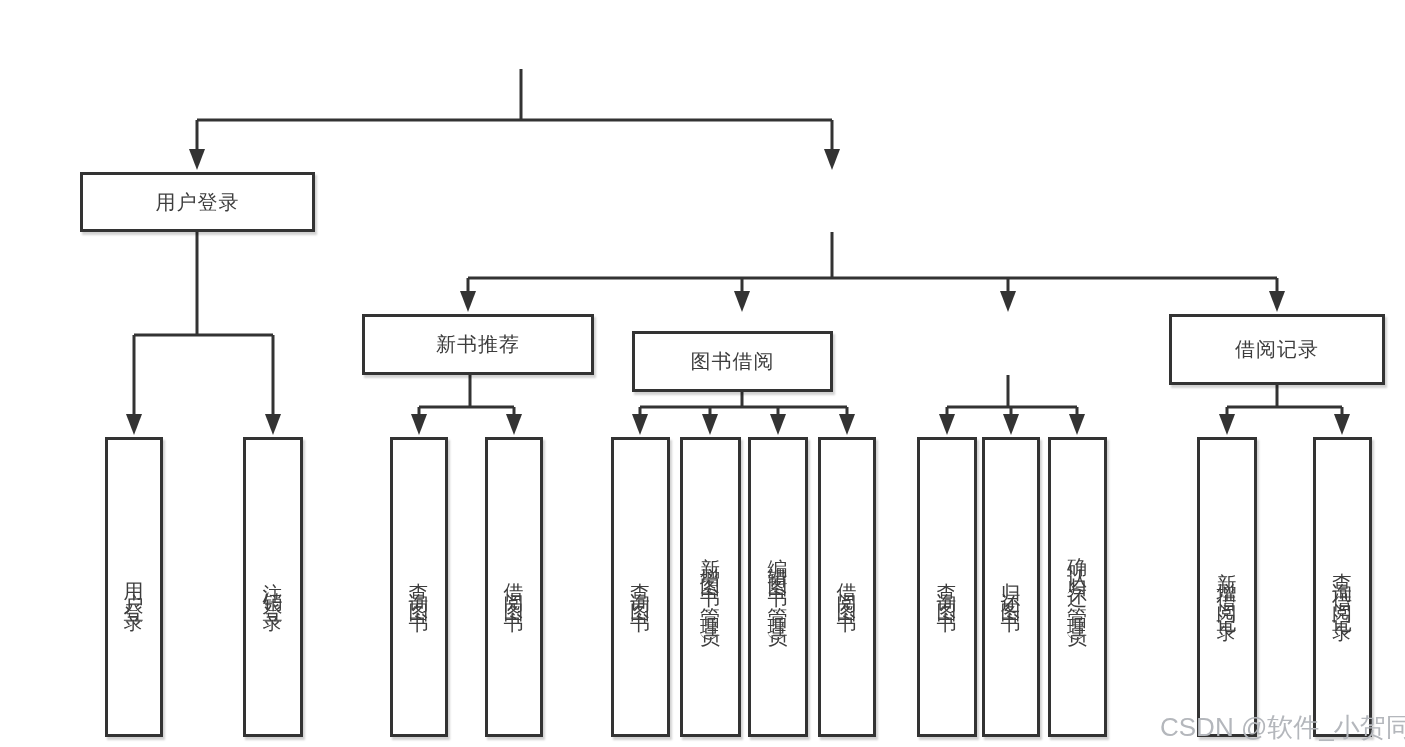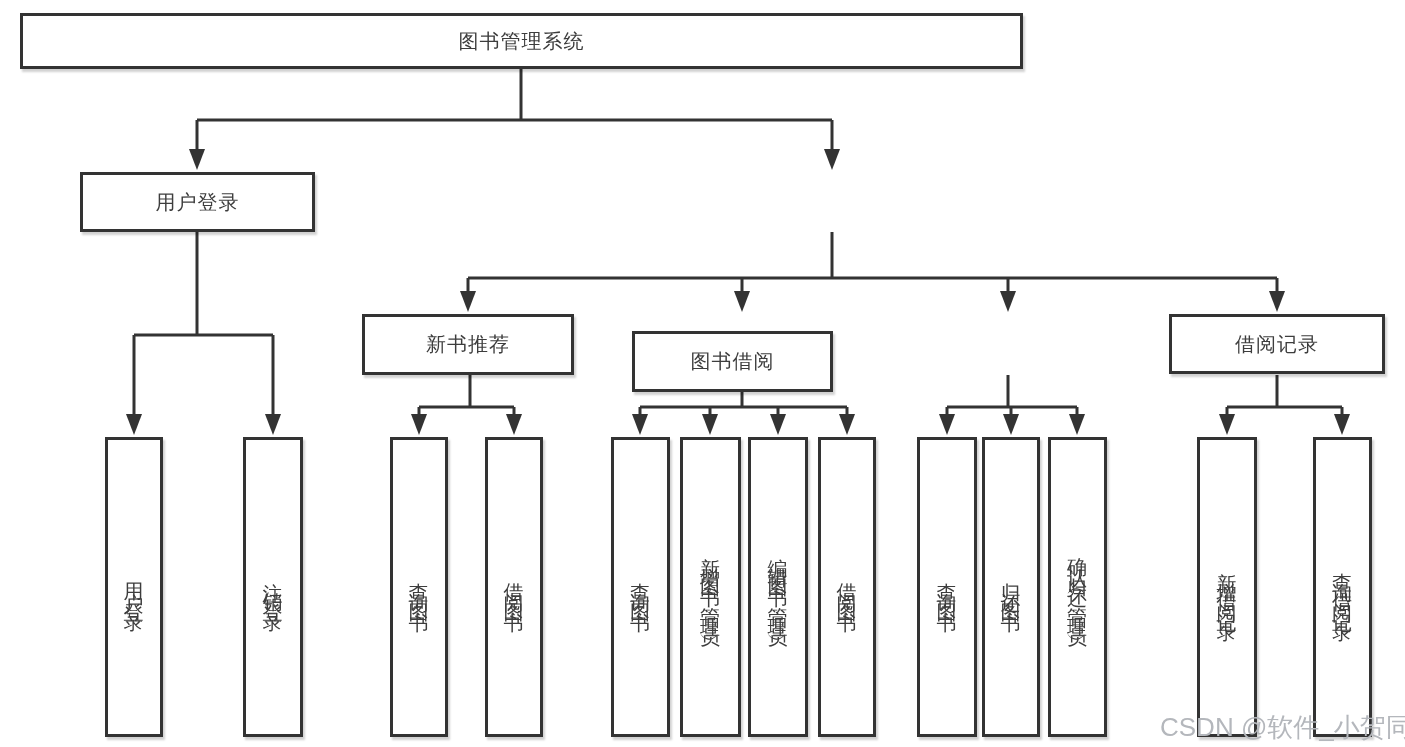--- a/index.html
+++ b/index.html
@@ -127,35 +127,32 @@
 
       <path d="M947 435 L939 414 L955 414 Z"></path>
       <path d="M1011 435 L1003 414 L1019 414 Z"></path>
       <path d="M1077 435 L1069 414 L1085 414 Z"></path>
 
       <path d="M1227 435 L1219 414 L1235 414 Z"></path>
       <path d="M1342 435 L1334 414 L1350 414 Z"></path>
     </g>
   </svg>
 
-  <div class="node h" style="left:20px; top:13px; width:1003px; height:56px">
-    <span>图书管理系统</span>
-  </div>
 
   <div class="node h" style="left:80px; top:172px; width:235px; height:60px">
     <span>用户登录</span>
   </div>
 
-  <div class="node h" style="left:362px; top:314px; width:212px; height:61px">
+  <div class="node h" style="left:362px; top:314px; width:232px; height:61px">
     <span>新书推荐</span>
   </div>
   <div class="node h" style="left:632px; top:331px; width:201px; height:61px">
     <span>图书借阅</span>
   </div>
-  <div class="node h" style="left:1169px; top:314px; width:216px; height:60px">
+  <div class="node h" style="left:1169px; top:314px; width:216px; height:71px">
     <span>借阅记录</span>
   </div>
 
   <div class="node v" style="left:105px; top:437px; width:58px; height:300px">
     <span>用户登录</span>
   </div>
   <div class="node v" style="left:243px; top:437px; width:60px; height:300px">
     <span>注销登录</span>
   </div>
 

